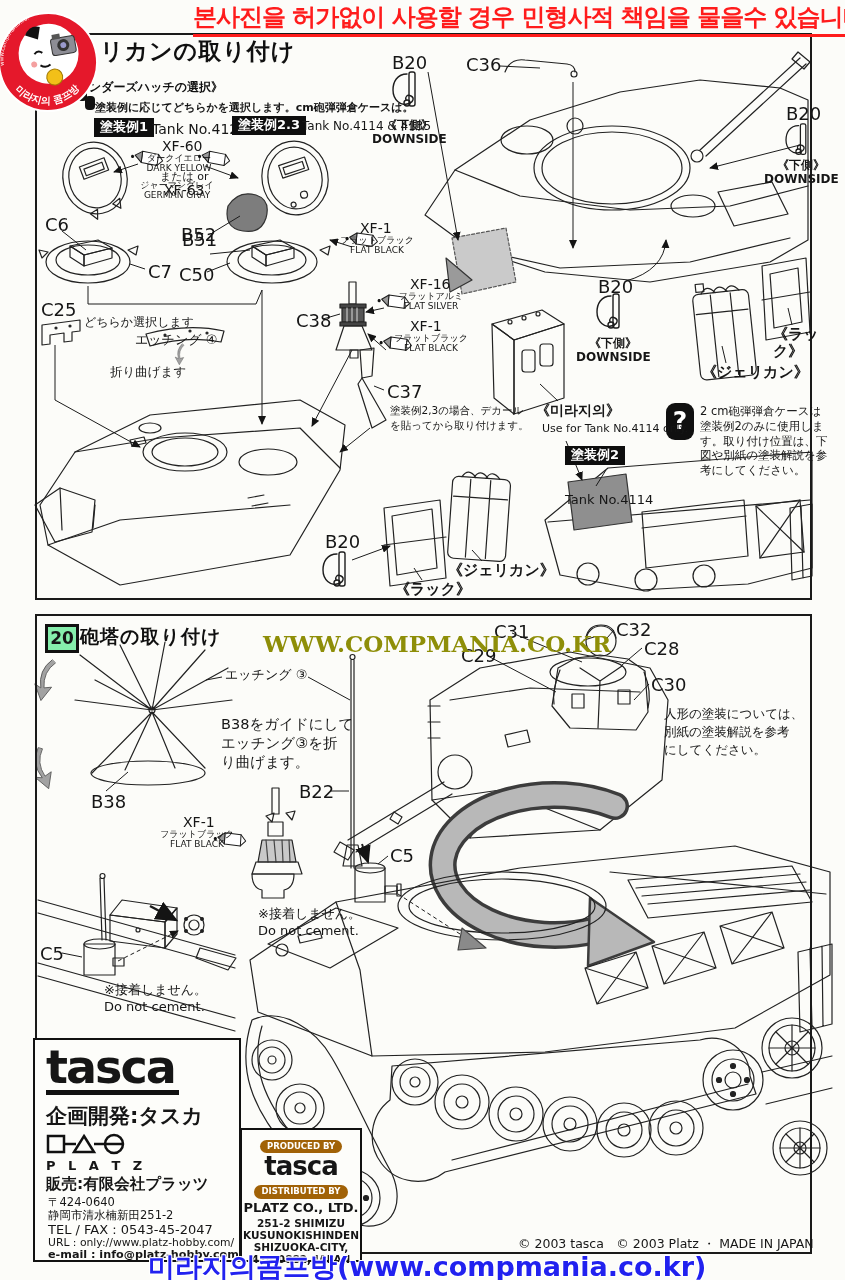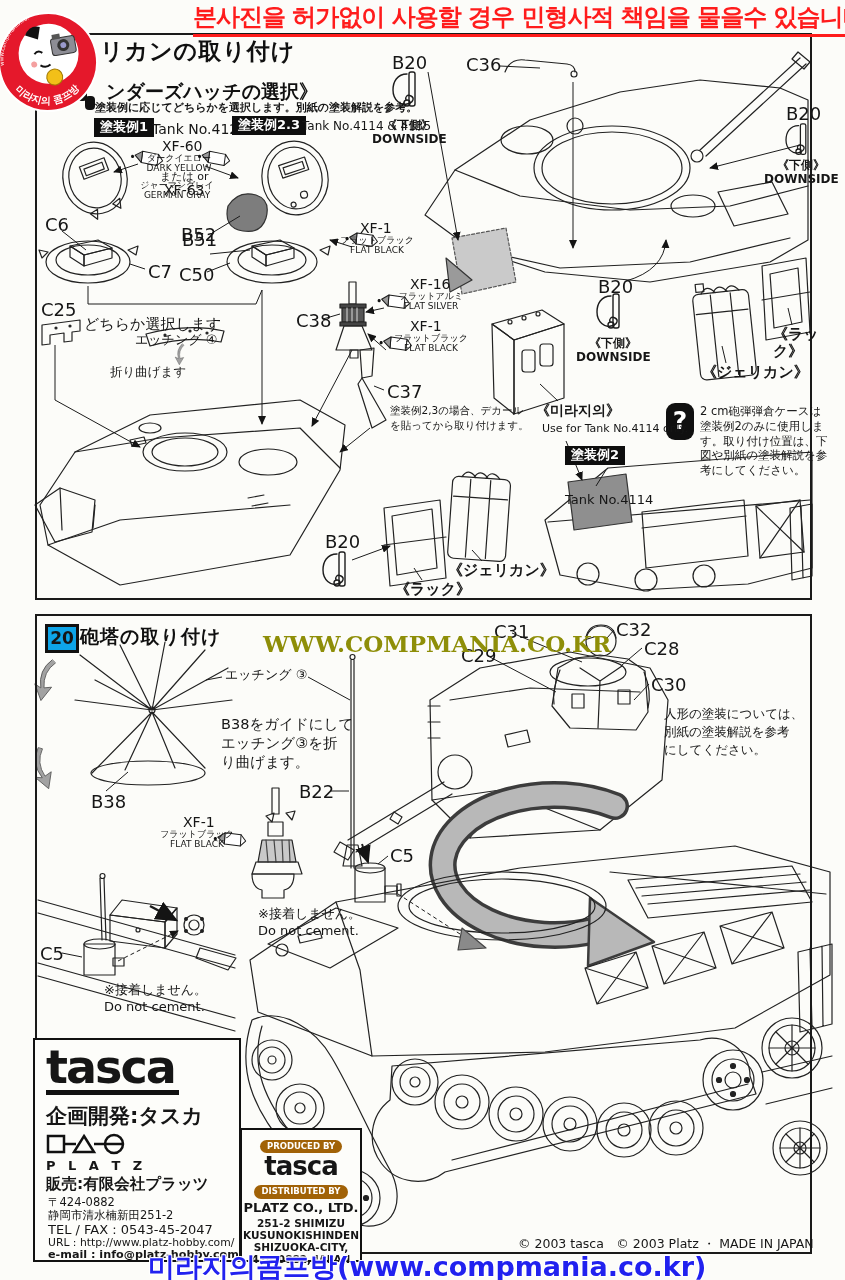--- a/index.html
+++ b/index.html
@@ -10,21 +10,21 @@
   .lbl{position:absolute;white-space:pre-line;color:#161616;line-height:1.15;z-index:4;}
   .hdr{position:absolute;font-weight:bold;color:#101010;z-index:4;white-space:pre;}
   .badge{position:absolute;background:#0e0e0e;color:#fff;font-weight:bold;font-size:13px;
          padding:1px 6px 2px 6px;z-index:4;line-height:1.2;}
   .banner{position:absolute;left:193px;top:1px;width:652px;font-size:24px;font-weight:bold;
           color:#ff1c1c;z-index:6;border-bottom:3px solid #ff1c1c;padding-bottom:1px;
           white-space:nowrap;letter-spacing:-1px;}
   .watermark{position:absolute;left:263px;top:630px;width:330px;font-family:"DejaVu Serif",serif;
              font-weight:bold;font-size:23px;color:#8e8e08;z-index:5;letter-spacing:0px;white-space:nowrap;}
   .step20badge{position:absolute;left:45px;top:624px;width:28px;height:23px;border:3px solid #111;
-               font-weight:bold;font-size:17px;text-align:center;line-height:23px;z-index:4;background:#0ea5e9;}
+               font-weight:bold;font-size:17px;text-align:center;line-height:23px;z-index:4;background:#86efac;}
   .qicon{position:absolute;left:666px;top:403px;width:28px;height:37px;background:#101010;
          border-radius:9px;color:#fff;font-weight:bold;font-size:25px;text-align:center;
          line-height:36px;z-index:4;}
   .tascabox{position:absolute;left:33px;top:1038px;width:204px;height:220px;border:2px solid #111;
             background:#fdfdfa;z-index:5;}
   .tascalogo{position:absolute;left:11px;top:4px;font-size:46px;font-weight:800;letter-spacing:-2px;
              line-height:1.0;border-bottom:5px solid #111;padding:0 4px 0 0;}
   .prodbox{position:absolute;left:240px;top:1128px;width:118px;height:130px;border:2px solid #111;
            background:#fdfdfa;z-index:5;text-align:center;}
   .pill{display:inline-block;background:#a16207;color:#fff;font-size:8.5px;font-weight:bold;
@@ -459,22 +459,22 @@
       <text font-size="10" font-weight="bold" fill="#fff">
         <textPath href="#arcB" startOffset="6">미라지의 콤프방</textPath>
       </text>
       <text font-size="5.5" fill="#fff">
         <textPath href="#arcL" startOffset="2">www.compmania.co.kr</textPath>
       </text>
     </g>
   </svg>
 
   <div class="hdr" style="left:100px;top:36px;font-size:23px;letter-spacing:1px;">リカンの取り付け</div>
-  <div class="hdr" style="left:106px;top:79px;font-size:19px;">ンダーズハッチの選択》</div>
-  <div class="tx" style="left:95px;top:100px;font-size:11px;font-weight:bold;">塗装例に応じてどちらかを選択します。別紙の塗装解説を参考。</div>
+  <div class="hdr" style="left:89px;top:79px;font-size:12px;">ンダーズハッチの選択》</div>
+  <div class="tx" style="left:95px;top:100px;font-size:11px;font-weight:bold;">塗装例に応じてどちらかを選択します。cm砲弾弾倉ケースは。</div>
   <div class="badge" style="left:94px;top:118px;">塗装例1</div>
   <div class="tx" style="left:152px;top:121px;font-size:14px;">Tank No.4121</div>
   <div class="badge" style="left:232px;top:116px;">塗装例2.3</div>
   <div class="tx" style="left:302px;top:119px;font-size:12px;">Tank No.4114 &amp; 4135</div>
   <div class="badge" style="left:565px;top:446px;">塗装例2</div>
   <div class="qicon">?</div>
 
   <div class="step20badge">20</div>
   <div class="hdr" style="left:80px;top:624px;font-size:19px;letter-spacing:1px;">砲塔の取り付け</div>
   <div class="watermark">WWW.COMPMANIA.CO.KR</div>
@@ -514,21 +514,21 @@
 GERMAN GRAY</div>
       <div class="lbl" style="left: 360px; top: 220px; font-size: 14px;">XF-1</div>
       <div class="lbl" style="left: 336px; top: 235px; font-size: 9px; width: 82px; text-align: center; line-height: 10px;">フラットブラック
 FLAT BLACK</div>
       <div class="lbl" style="left: 410px; top: 276px; font-size: 14px;">XF-16</div>
       <div class="lbl" style="left: 390px; top: 291px; font-size: 9px; width: 82px; text-align: center; line-height: 10px;">フラットアルミ
 FLAT SILVER</div>
       <div class="lbl" style="left: 410px; top: 318px; font-size: 14px;">XF-1</div>
       <div class="lbl" style="left: 390px; top: 333px; font-size: 9px; width: 82px; text-align: center; line-height: 10px;">フラットブラック
 FLAT BLACK</div>
-      <div class="lbl" style="left: 84px; top: 316px; font-size: 15px;">どちらか選択します</div>
+      <div class="lbl" style="left: 84px; top: 316px; font-size: 12px;">どちらか選択します</div>
       <div class="lbl" style="left: 135px; top: 333px; font-size: 13px;">エッチング ④</div>
       <div class="lbl" style="left: 110px; top: 365px; font-size: 12.5px;">折り曲げます</div>
       <div class="lbl" style="left: 390px; top: 403px; font-size: 10.5px; line-height: 14.5px;">塗装例2,3の場合、デカール
 を貼ってから取り付けます。</div>
       <div class="lbl" style="left: 700px; top: 404px; font-size: 11.5px; line-height: 14.8px;">2 cm砲弾弾倉ケースは
 塗装例2のみに使用しま
 す。取り付け位置は、下
 図や別紙の塗装解説を参
 考にしてください。</div>
       <div class="lbl" style="left: 565px; top: 469px; font-size: 13px; margin-top: 24px;">Tank No.4114</div>
@@ -565,24 +565,24 @@
         <rect x="2" y="4" width="16" height="16"></rect>
         <line x1="18" y1="12" x2="30" y2="12"></line>
         <path d="M38,4 L48,20 L28,20 Z"></path>
         <line x1="48" y1="12" x2="58" y2="12"></line>
         <circle cx="68" cy="12" r="9"></circle>
         <line x1="59" y1="12" x2="77" y2="12"></line>
       </g>
     </svg>
     <div class="tx" style="left:11px;top:118px;font-size:13px;font-weight:bold;letter-spacing:4px;">P L A T Z</div>
     <div class="tx" style="left:11px;top:134px;font-size:15.5px;font-weight:bold;">販売:有限会社プラッツ</div>
-    <div class="tx" style="left:13px;top:155px;font-size:11.5px;">〒424-0882</div>
+    <div class="tx" style="left:13px;top:155px;font-size:11.5px;">〒424-0640</div>
     <div class="tx" style="left:13px;top:168px;font-size:11.5px;">静岡市清水楠新田251-2</div>
     <div class="tx" style="left:13px;top:182px;font-size:13px;">TEL / FAX : 0543-45-2047</div>
-    <div class="tx" style="left:13px;top:196px;font-size:10.8px;">URL : http://www.platz-hobby.com/</div>
+    <div class="tx" style="left:13px;top:196px;font-size:10.8px;">URL : only://www.platz-hobby.com/</div>
     <div class="tx" style="left:13px;top:208px;font-size:11.2px;font-weight:bold;">e-mail : info@platz-hobby.com</div>
   </div>
 
   <div class="prodbox">
     <div style="margin-top:4px;"><span class="pill">PRODUCED BY</span></div>
     <div style="font-size:26px;font-weight:800;line-height:1.0;letter-spacing:-1px;">tasca</div>
     <div><span class="pill">DISTRIBUTED BY</span></div>
     <div style="font-size:13px;font-weight:bold;margin-top:1px;">PLATZ CO., LTD.</div>
     <div style="font-size:10.5px;font-weight:600;margin-top:2px;">251-2 SHIMIZU</div>
     <div style="font-size:10.5px;font-weight:600;">KUSUNOKISHINDEN</div>

